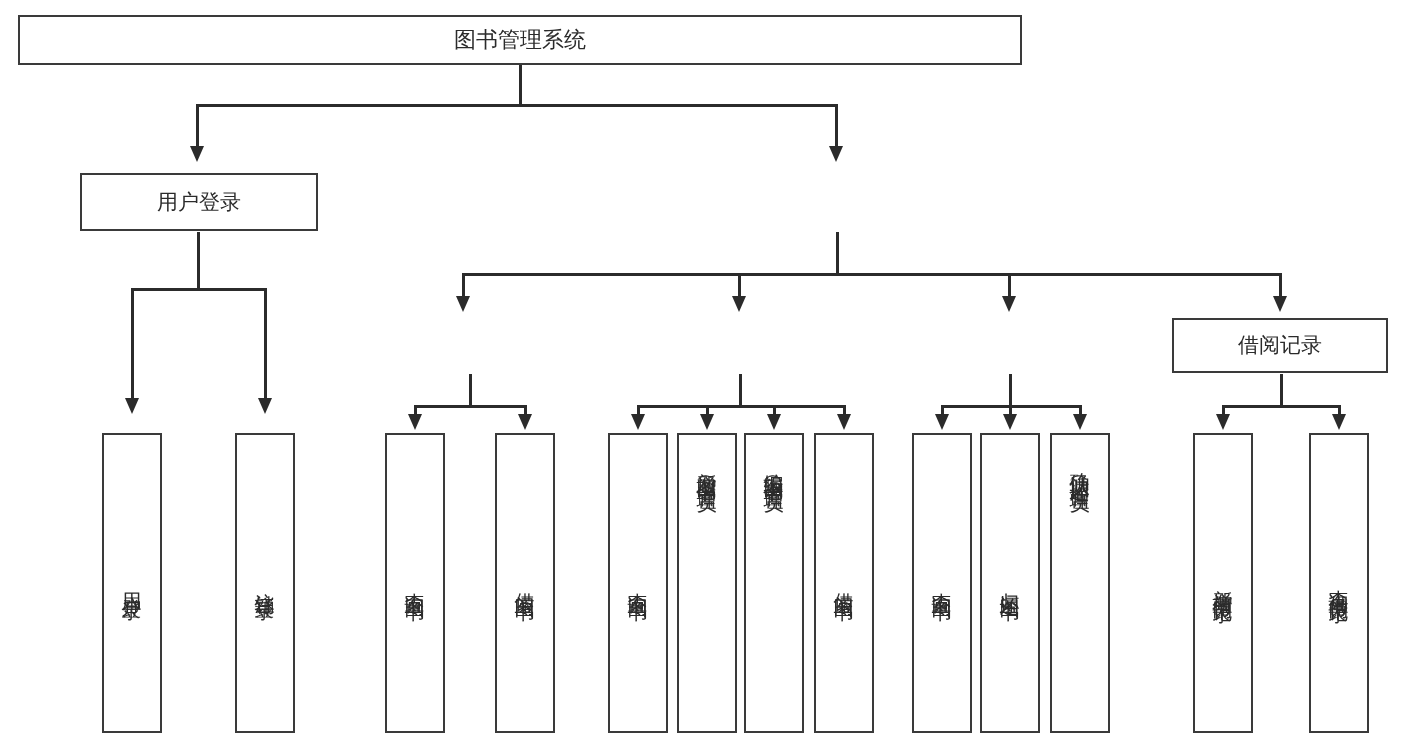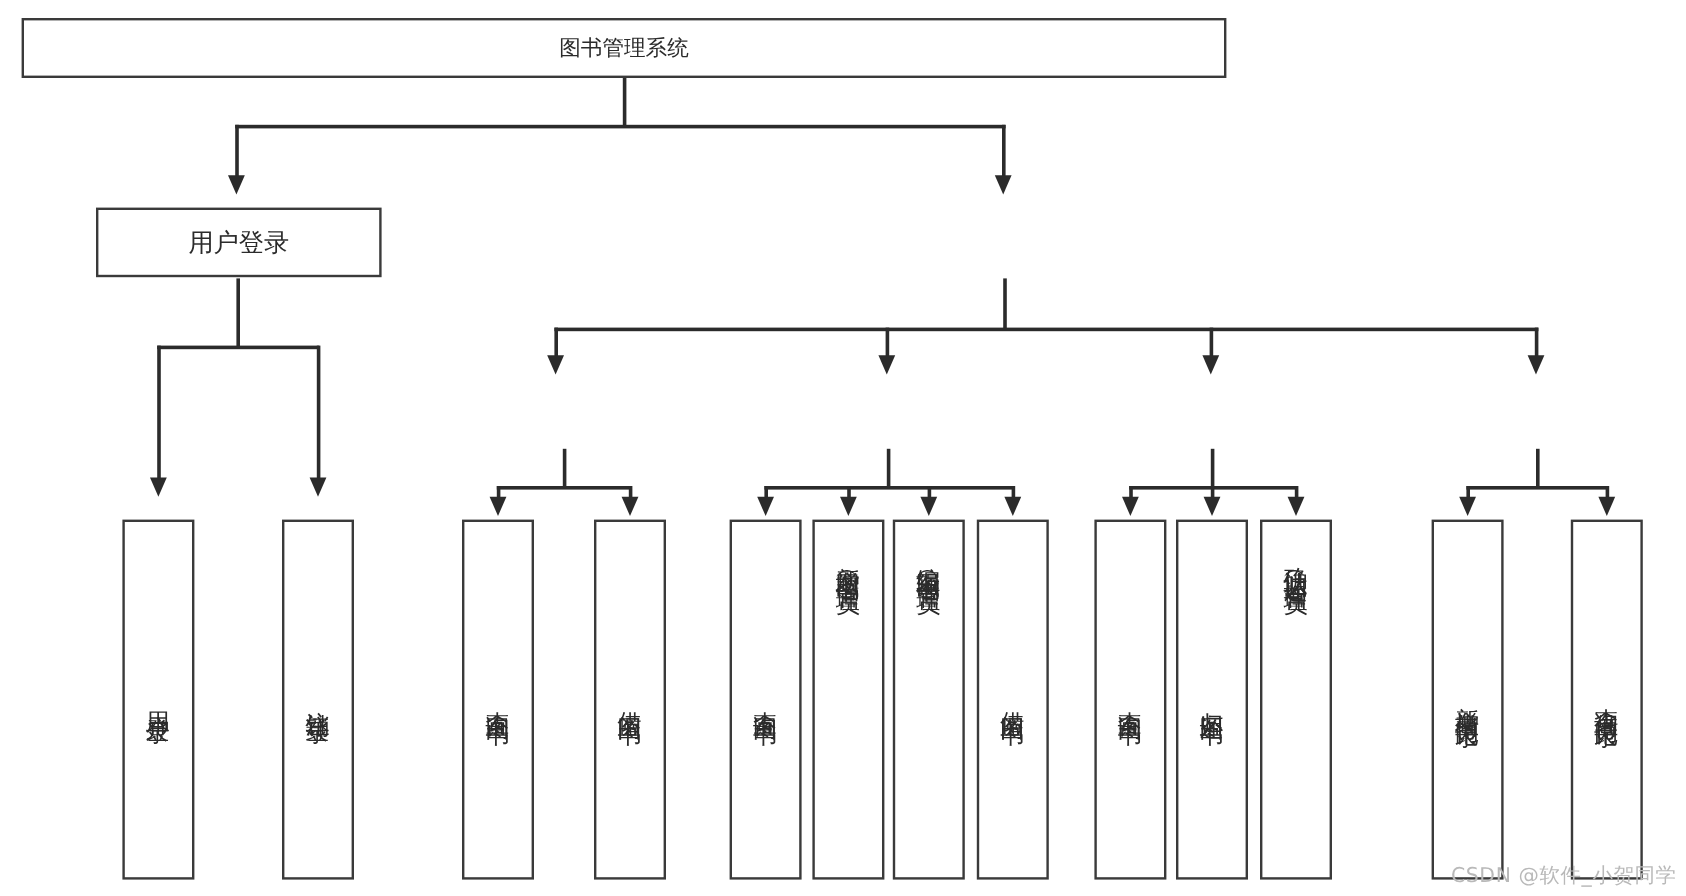--- a/index.html
+++ b/index.html
@@ -31,21 +31,21 @@
     display: block;
     text-align: center;
     line-height: 1.25;
     white-space: nowrap;
   }
   
   .node.horiz .label {
     writing-mode: horizontal-tb;
     font-size: 21px;
   }
-  .node.root .label { font-size: 18px; font-family: Liberation Serif, serif; }
+  .node.root .label { font-size: 22px; }
   
   .node.vert {
     align-items: flex-start;
     justify-content: center;
     padding-top: 22px;
   }
   .node.vert .label {
     writing-mode: vertical-rl;
     text-orientation: upright;
     font-size: 20px;
@@ -150,20 +150,23 @@
   <div class="arrow" style="left:1332px; top:414px;"></div>
 
   <div class="node horiz root" style="left:18px; top:15px; width:1004px; height:50px;">
     <span class="label">图书管理系统</span>
   </div>
 
   <div class="node horiz" style="left:80px; top:173px; width:238px; height:58px;">
     <span class="label">用户登录</span>
   </div>
 
+  <div class="node horiz" style="left:1172px; top:318px; width:216px; height:55px;">
+    <span class="label">借阅记录</span>
+  </div>
 
   <div class="node vert centered" style="left:102px; top:433px; width:60px; height:300px;">
     <span class="label">用户登录</span>
   </div>
   <div class="node vert centered" style="left:235px; top:433px; width:60px; height:300px;">
     <span class="label">注销登录</span>
   </div>
 
   <div class="node vert centered" style="left:385px; top:433px; width:60px; height:300px;">
     <span class="label">查询图书</span>
@@ -195,15 +198,14 @@
     <span class="label">确认归还（管理员）</span>
   </div>
 
   <div class="node vert centered" style="left:1193px; top:433px; width:60px; height:300px;">
     <span class="label">新增借阅记录</span>
   </div>
   <div class="node vert centered" style="left:1309px; top:433px; width:60px; height:300px;">
     <span class="label">查询借阅记录</span>
   </div>
 
-  <div id="watermark">CSDN @软件_小贺同学</div>
 
 </div>
 
 </body></html>

